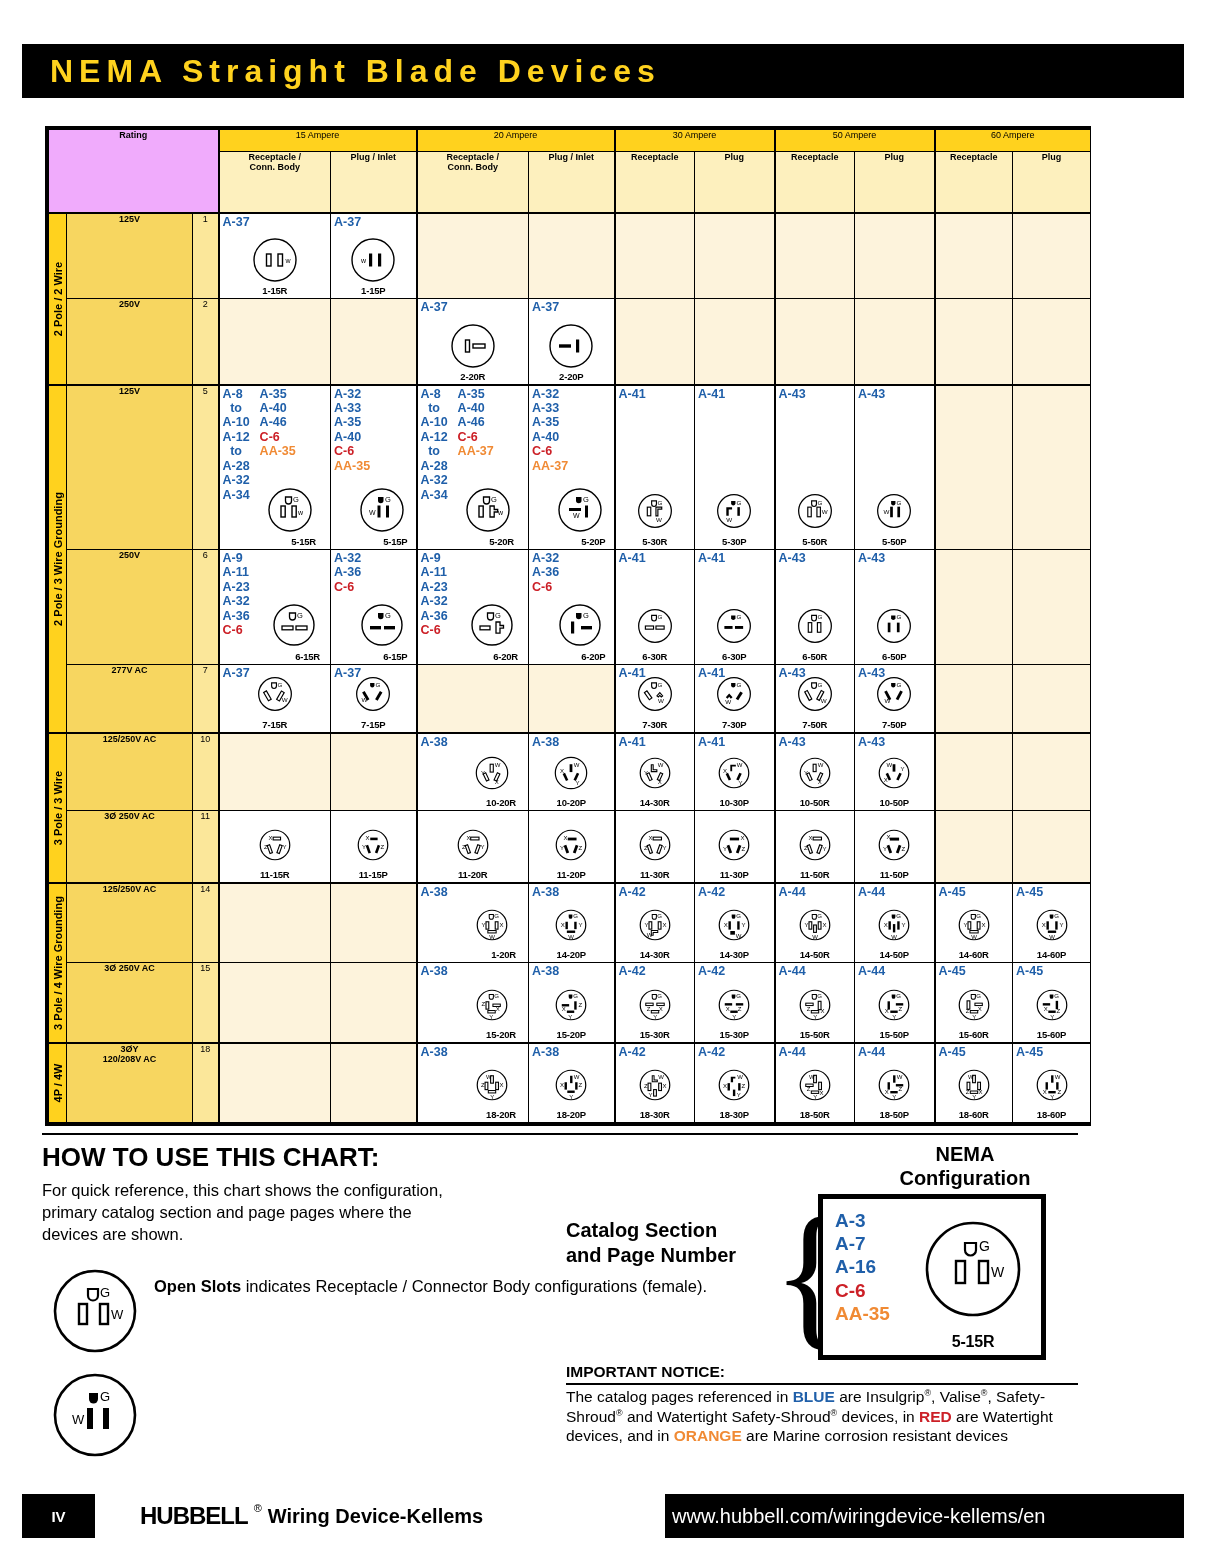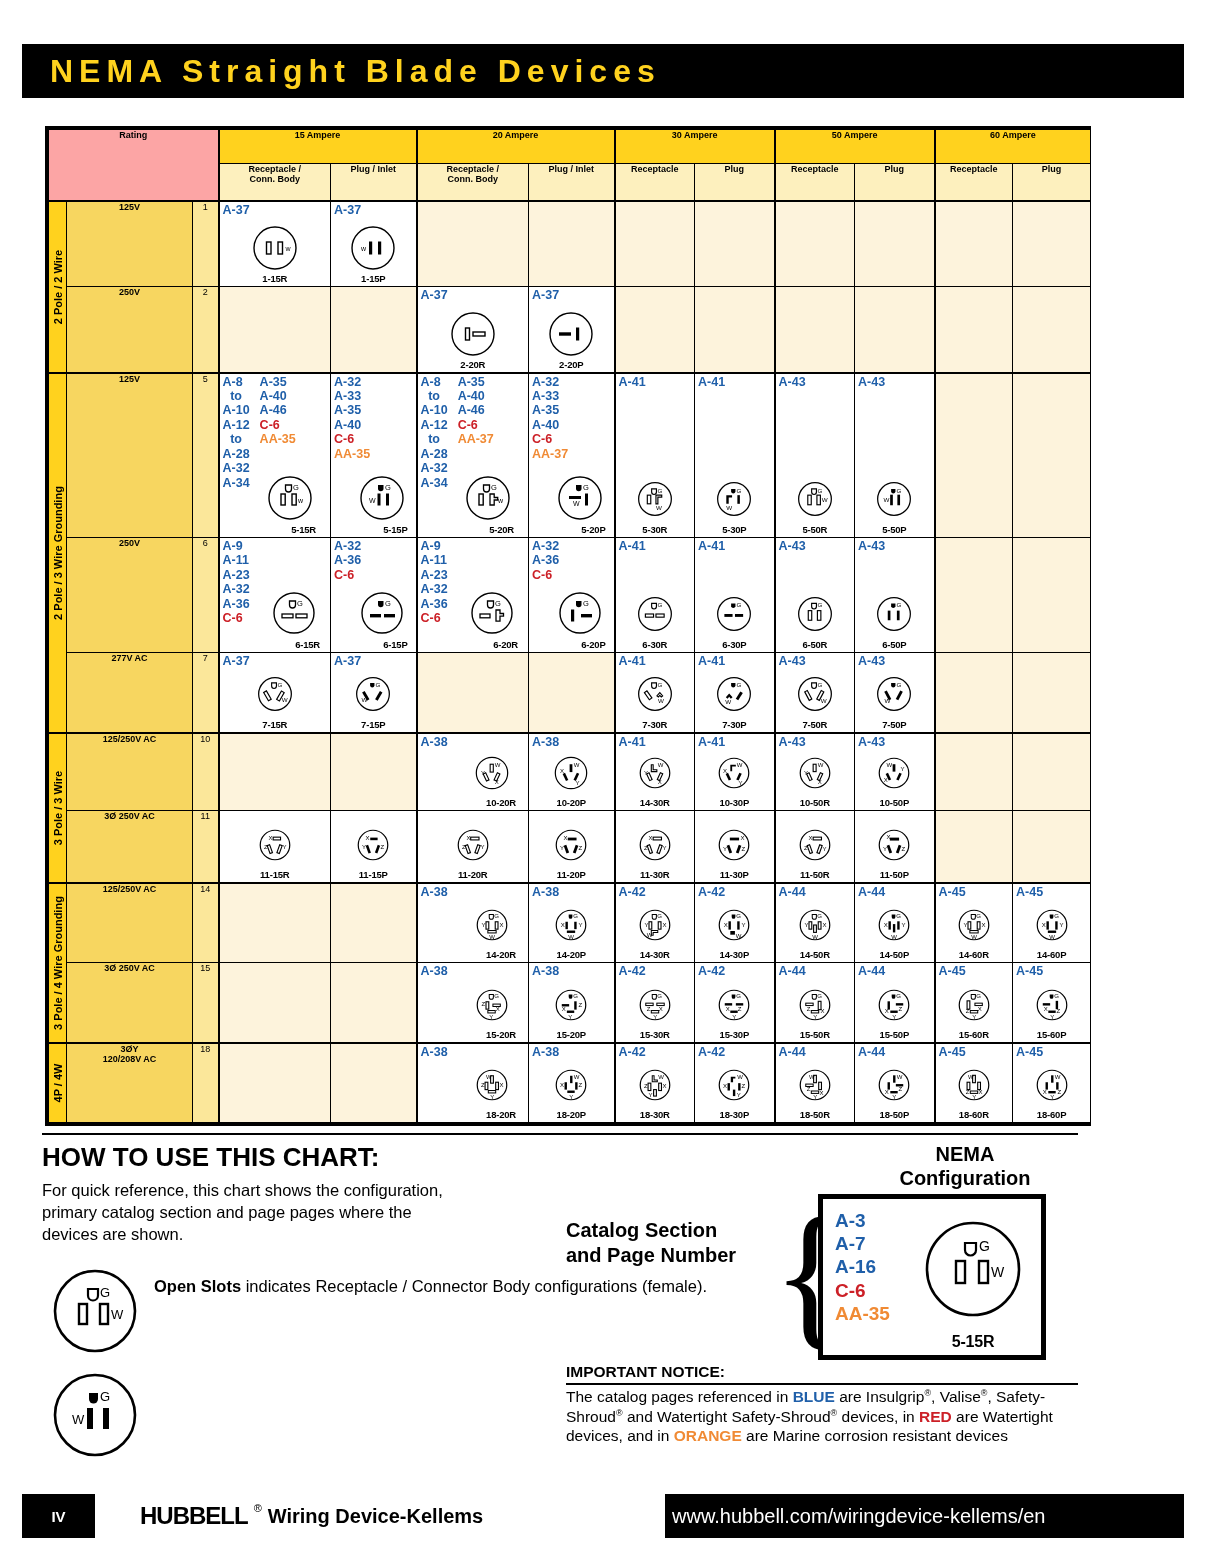--- a/index.html
+++ b/index.html
@@ -33,29 +33,29 @@
     table-layout:fixed;
   }
   table.nema td, table.nema th{
     border:1px solid #000; padding:0; vertical-align:top;
     font-size:9px;
   }
   .thickR{ border-right:2.5px solid #000 !important; }
   .thickB{ border-bottom:2.5px solid #000 !important; }
 
   .hdr-amp{
-    background:#FFD21E; text-align:center; font-weight:bold; font-size:13.5px;
-    height:34px; vertical-align:middle; color:#000;
+    background:#FFD21E; text-align:center; font-weight:normal; font-size:13.5px;
+    height:22px; vertical-align:middle; color:#000;
   }
   .hdr-sub{
     background:#FDF0BE; text-align:center; font-weight:bold; font-size:11px;
     vertical-align:middle; line-height:1.12; color:#000; padding:2px 1px;
   }
   .hdr-rating{
-    background:#fca5a5; text-align:center; font-weight:bold; font-size:15px;
+    background:#f0abfc; text-align:center; font-weight:bold; font-size:15px;
     vertical-align:middle; color:#000;
   }
   .sidecell{
     background:#FFD21E; width:18px; padding:0; position:relative;
   }
   .sidecell span{
     position:absolute; left:50%; top:50%;
     transform:translate(-50%,-50%) rotate(-90deg);
     white-space:nowrap; font-weight:bold; font-size:11px; color:#000;
   }
@@ -644,21 +644,21 @@
         <rect x="29" y="22.5" width="2.8" height="10" fill="#000"></rect>
               </svg>
         <div class="devlbl">6-50P</div>
       </div>
     </td>
 
     <td class="empty"></td>
     <td class="empty"></td>
   </tr>
 
-  <tr class="thickB" style="height:80px">
+  <tr class="thickB" style="height:68px">
     <td class="ratecell">277V AC</td>
     <td class="numcell thickR">7</td>
 
     <td class="cell">
       <div class="codes">
               <div class="col">
                 <div class="cblue">A-37</div>
               </div>
             </div>
       <div class="devwrap">
@@ -1047,21 +1047,21 @@
                 <circle cx="26" cy="26" r="16" fill="#fff" stroke="#000" stroke-width="1.3"></circle>
         <path d="M23 14.5 h4.5 v3 a2.2 2.2 0 0 1 -4.5 0 z" fill="#fff" stroke="#000" stroke-width="1.1"></path>
         <text x="28.5" y="18" font-size="6.5" font-family="Liberation Sans, sans-serif">G</text>
         <rect x="19.5" y="22.5" width="3" height="8" fill="#fff" stroke="#000" stroke-width="1.2"></rect>
         <text x="14.5" y="28.5" font-size="6.5" font-family="Liberation Sans, sans-serif">Y</text>
         <rect x="29.5" y="22.5" width="3" height="8" fill="#fff" stroke="#000" stroke-width="1.2"></rect>
         <text x="34" y="28.5" font-size="6.5" font-family="Liberation Sans, sans-serif">X</text>
         <rect x="21.5" y="32" width="9" height="2.6" fill="#fff" stroke="#000" stroke-width="1.1"></rect>
         <text x="23" y="41" font-size="6.5" font-family="Liberation Sans, sans-serif">W</text>
               </svg>
-        <div class="devlbl">14-20R</div>
+        <div class="devlbl">1-20R</div>
       </div>
     </td>
     <td class="cell thickR">
       <div class="codes">
               <div class="col">
                 <div class="cblue">A-38</div>
               </div>
             </div>
       <div class="devwrap">
         <svg class="dev" width="48" height="48" viewBox="0 0 52 52">

